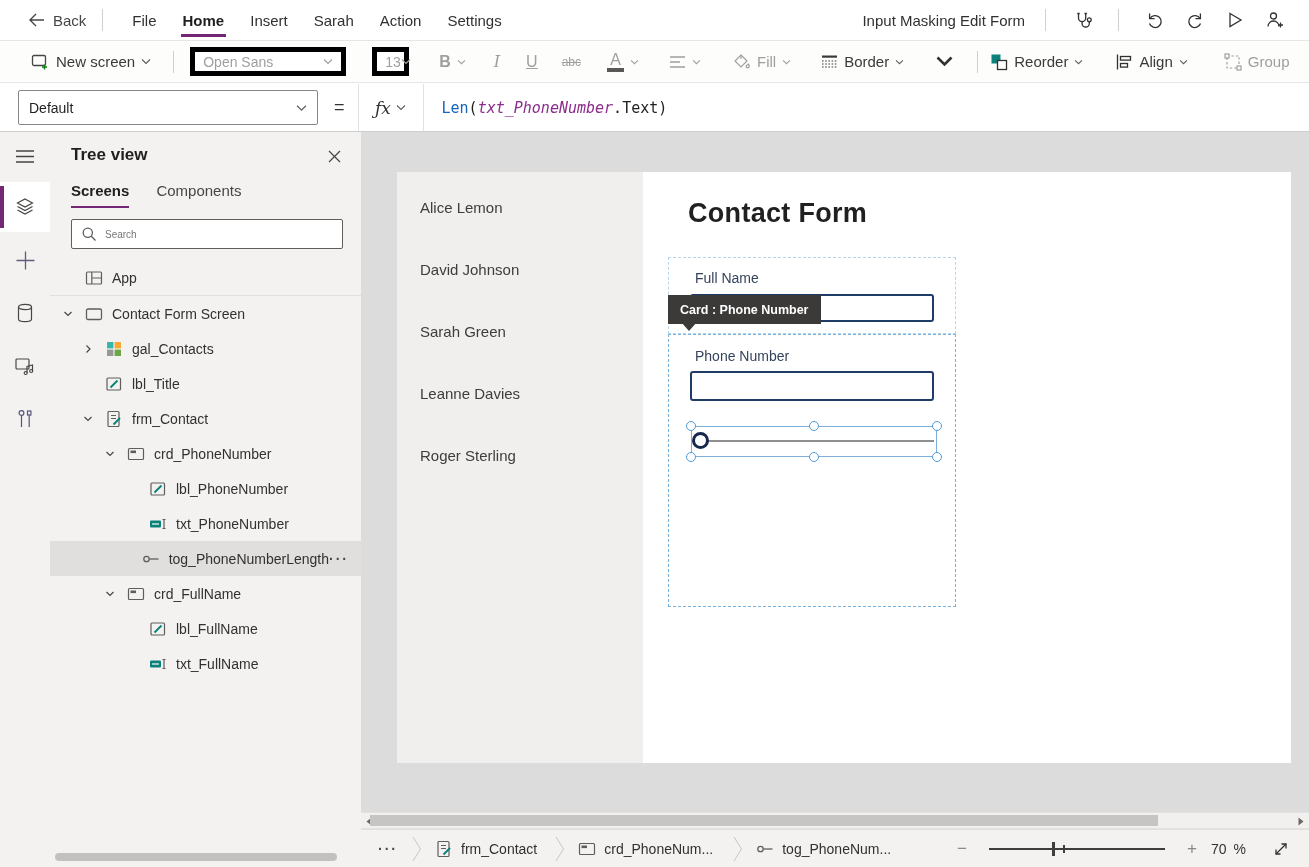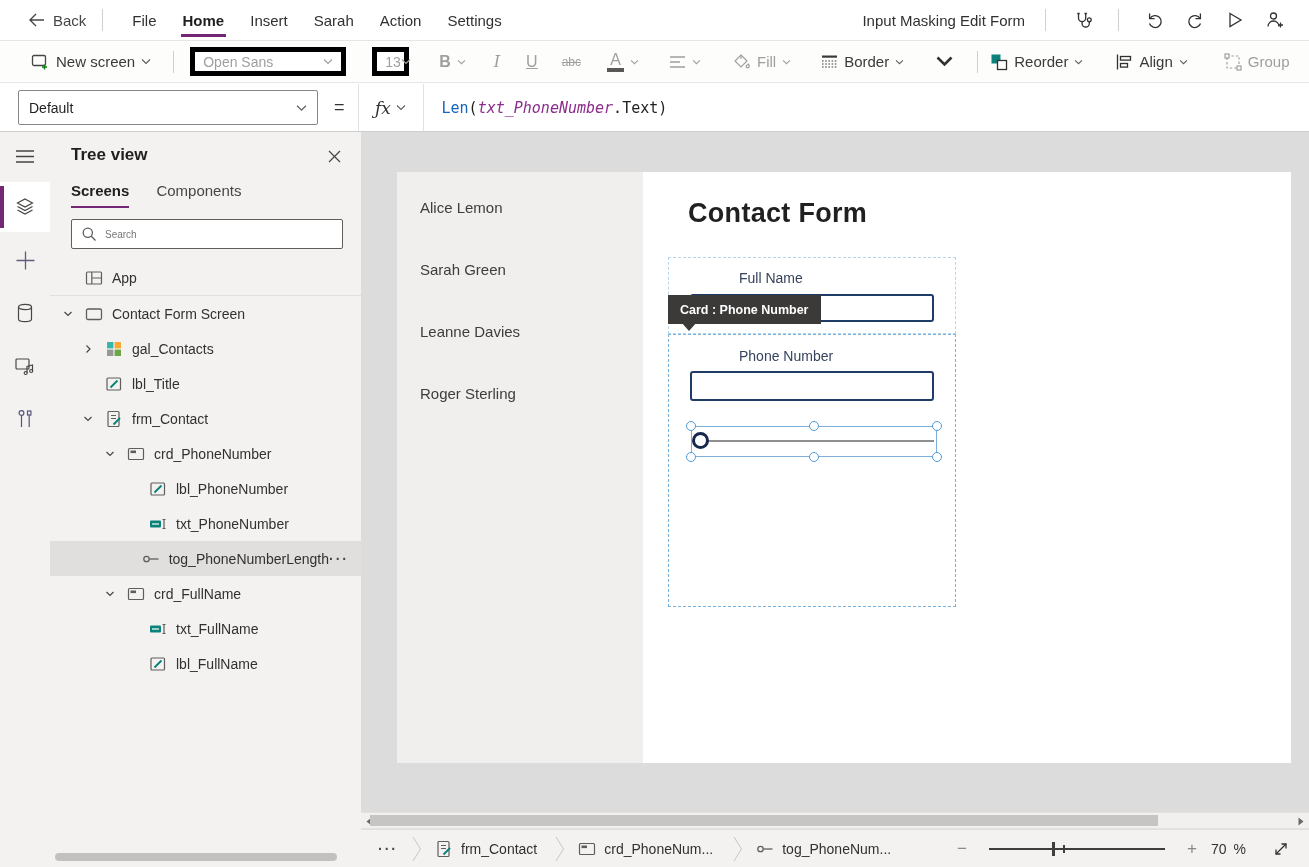--- a/index.html
+++ b/index.html
@@ -83,21 +83,21 @@
 
   
   .workspace { position:absolute; top:132px; left:361px; width:948px; height:680px; background:#dcdcdc; }
   .screen { position:absolute; left:36px; top:40px; width:894px; height:591px; background:#fff; }
   .gallery { position:absolute; left:0; top:0; width:246px; height:100%; background:#f0efee; padding-top:27px; }
   .gal-item { height:62px; padding-left:23px; font-size:15px; color:#3d3d3d; cursor:pointer; }
   .form-title { position:absolute; left:291px; top:26px; font-size:27px; font-weight:700; color:#202020; letter-spacing:.3px; }
   .card { position:absolute; left:271px; width:288px; }
   .card-fullname { top:85px; height:77px; border:1px dashed #b7d5ec; }
   .card-phone { top:162px; height:273px; border:1px dashed #79b3dd; }
-  .fld-label { position:absolute; left:298px; font-size:14px; color:#35445c;margin-left:44px; }
+  .fld-label { position:absolute; left:298px; font-size:14px; color:#35445c; }
   .lbl-fullname { top:98px; } .lbl-phone { top:176px; }
   .fld-input { position:absolute; left:293px; width:244px; background:#fff; border:2px solid #1e3c66; border-radius:3px; cursor:text; }
   .inp-fullname { top:122px; height:28px; } .inp-phone { top:199px; height:30px; }
   .tooltip { position:absolute; left:271px; top:123px; height:29px; background:#3b3a39; color:#fff;
              font-size:12.5px; font-weight:700; display:flex; align-items:center; padding:0 12px; z-index:5; }
   .tooltip::after { content:""; position:absolute; left:13px; top:27px; border:8px solid transparent; border-top:9px solid #3b3a39; border-bottom:none; }
   .toggle-sel { position:absolute; left:294px; top:254px; width:246px; height:31px; }
   .toggle-sel .bbox { position:absolute; inset:0; border:1px solid #7fb0d9; }
   .handle { position:absolute; width:10px; height:10px; border-radius:50%; background:#fff; border:1.5px solid #4f9cd8; cursor:pointer; }
   .h-tl{left:-5px;top:-5px;} .h-tm{left:calc(50% - 5px);top:-5px;} .h-tr{right:-5px;top:-5px;}
@@ -500,42 +500,43 @@
         </span>
       <svg class="ticon" viewBox="0 0 18 18" fill="none">
           <rect x="1.5" y="3.5" width="15" height="11" rx="1" stroke="#605e5c" stroke-width="1.2"></rect>
           <rect x="3.5" y="5.5" width="5.5" height="2.6" fill="#605e5c"></rect>
         </svg>
       <span>crd_FullName</span>
     </div>
     <div class="trow d3">
       <span class="chevslot"></span>
       <svg class="ticon" viewBox="0 0 18 18" fill="none">
+          <rect x="2" y="3" width="13.5" height="12" rx="1" stroke="#605e5c" stroke-width="1.2"></rect>
+          <path d="M5.5 12.5 L12.5 5.5" stroke="#0b837a" stroke-width="2"></path>
+        </svg>
+      <span>lbl_FullName</span>
+    </div>
+    <div class="trow d3">
+      <span class="chevslot"></span>
+      <svg class="ticon" viewBox="0 0 18 18" fill="none">
           <rect x="1" y="5.5" width="11" height="7" rx="1" fill="#0b837a"></rect>
           <path d="M3 9 h7" stroke="#fff" stroke-width="1.2"></path>
           <path d="M15 4.5 v9 M13.5 4.5 h3 M13.5 13.5 h3" stroke="#605e5c" stroke-width="1.2"></path>
         </svg>
       <span>txt_FullName</span>
-    </div>
-    <div class="trow d3">
-      <span class="chevslot"></span>
-      <svg class="ticon" viewBox="0 0 18 18" fill="none">
-          <rect x="2" y="3" width="13.5" height="12" rx="1" stroke="#605e5c" stroke-width="1.2"></rect>
-          <path d="M5.5 12.5 L12.5 5.5" stroke="#0b837a" stroke-width="2"></path>
-        </svg>
-      <span>lbl_FullName</span>
     </div>
   </div>
   <div class="tp-hscroll"></div>
 </div>
 
 <div class="workspace">
   <div class="screen">
     <div class="gallery">
       <div class="gal-item">Alice Lemon</div>
+      <div class="gal-item">David Johnson</div>
       <div class="gal-item">Sarah Green</div>
       <div class="gal-item">Leanne Davies</div>
       <div class="gal-item">Roger Sterling</div>
     </div>
     <div class="form-title">Contact Form</div>
 
     <div class="card card-fullname"></div>
     <div class="fld-label lbl-fullname">Full Name</div>
     <div class="fld-input inp-fullname"></div>
     <div class="tooltip">Card : Phone Number</div>

